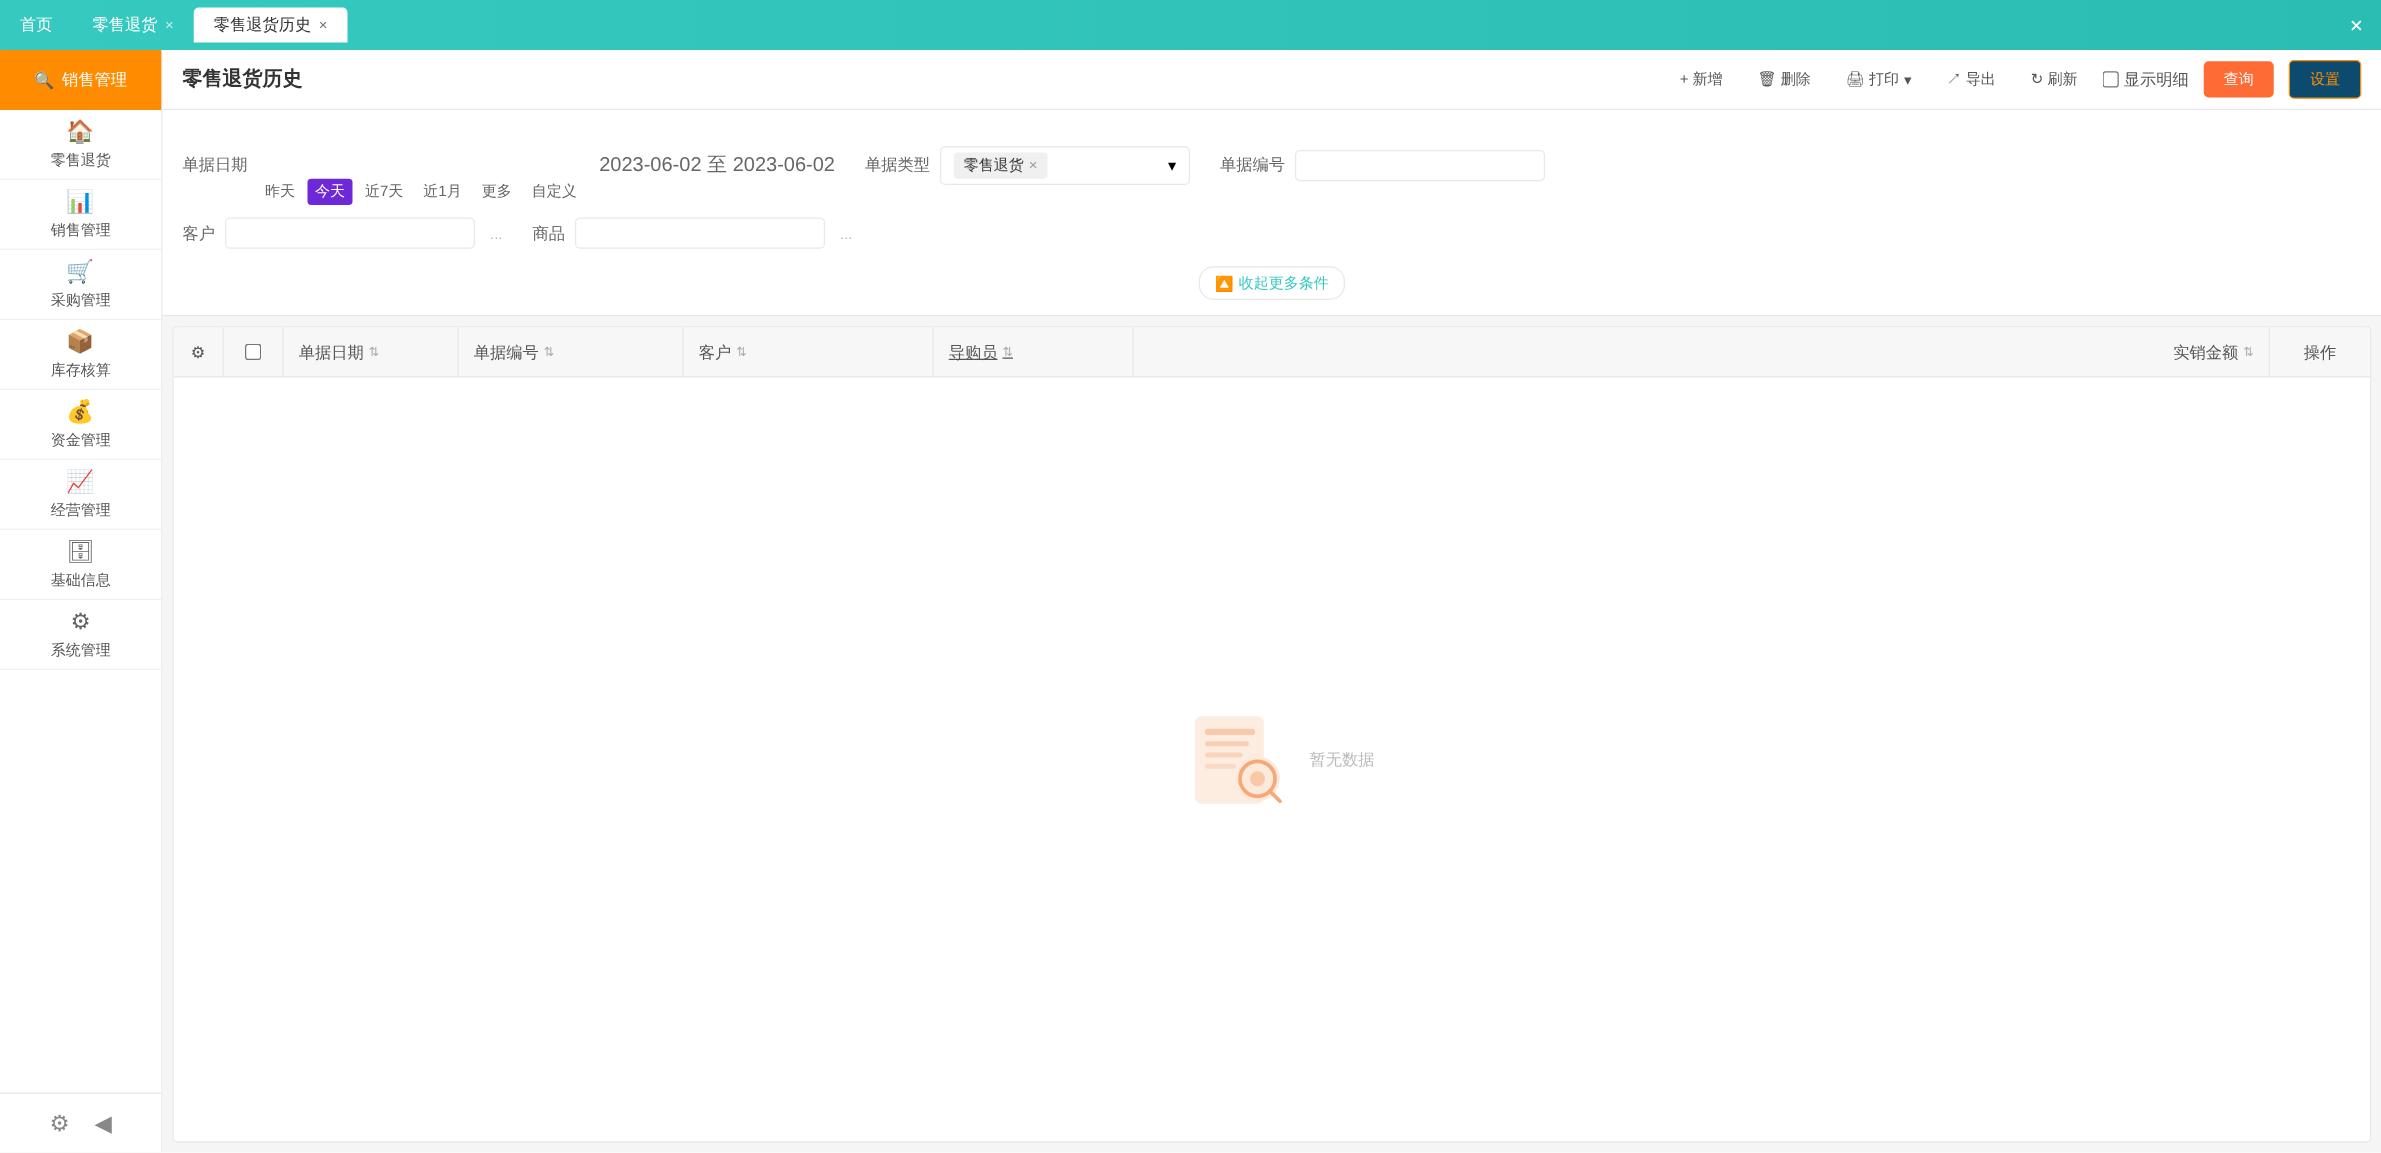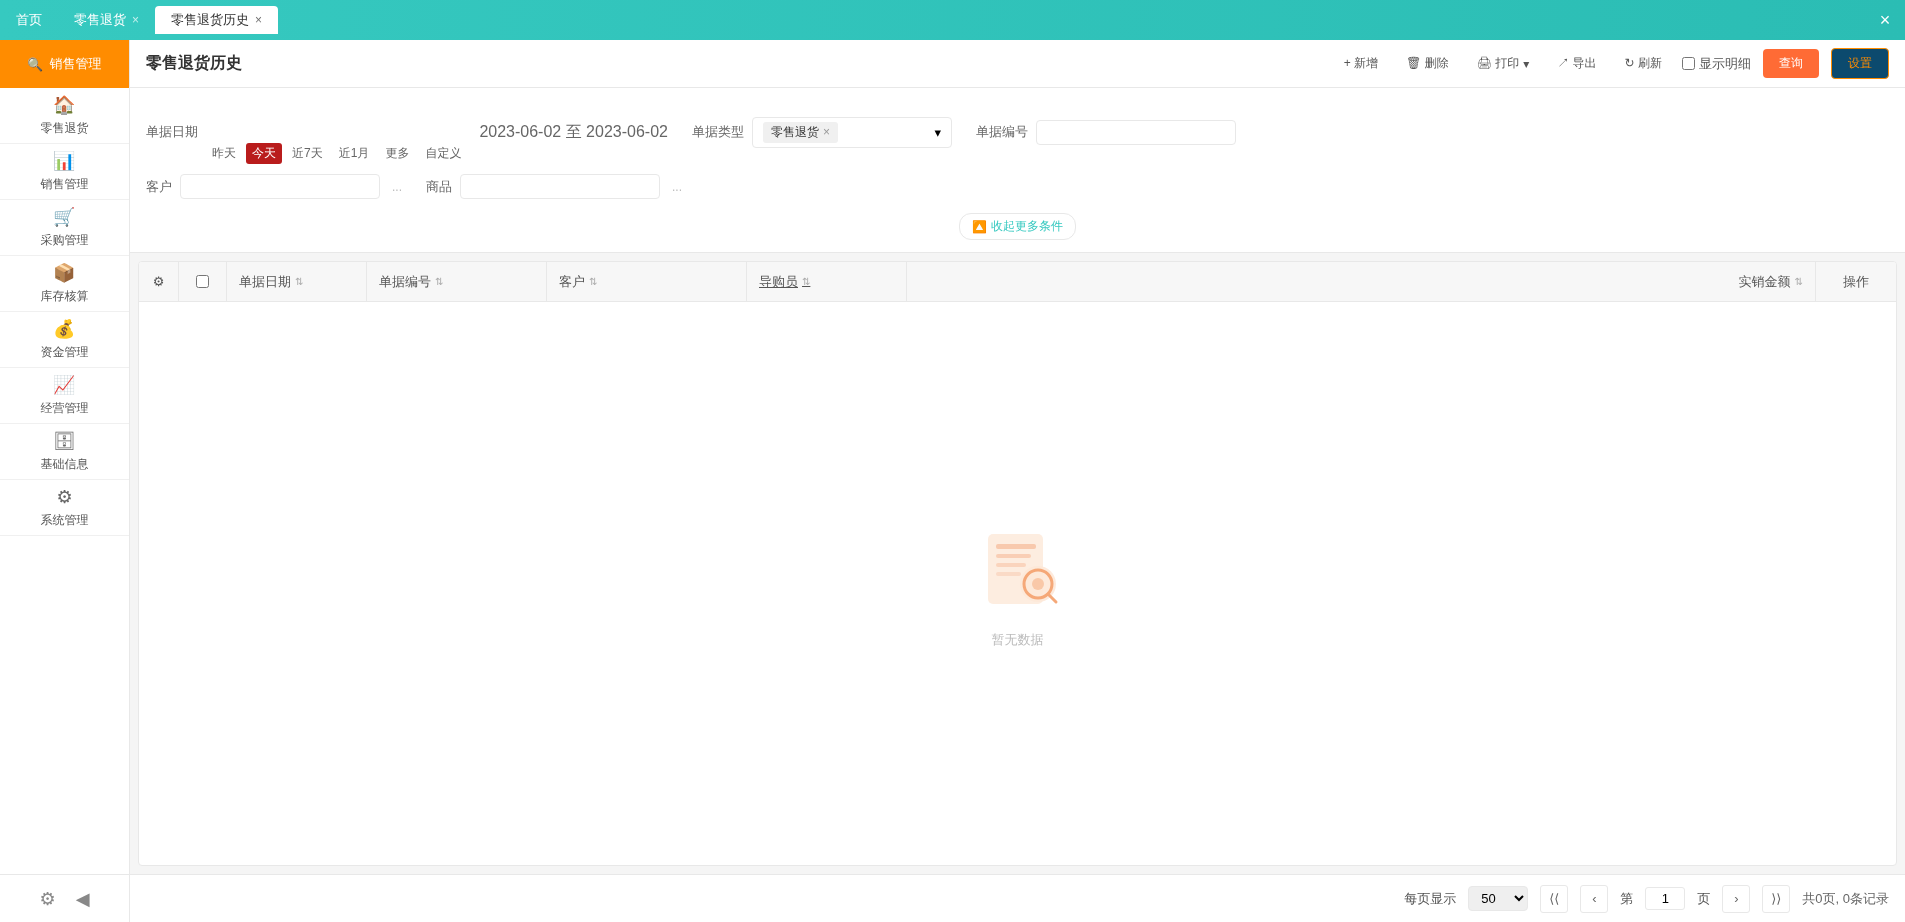--- a/index.html
+++ b/index.html
@@ -188,21 +188,21 @@
     }
     .date-shortcut {
       font-size: 12px;
       color: #666;
       cursor: pointer;
       padding: 2px 6px;
       border-radius: 3px;
       margin-top: 43px;
     }
     .date-shortcut.active {
-      background: #b91c1c;
+      background: #6d28d9;
       color: #fff;
       border-radius: 3px;
     }
     .date-range {
       font-size: 16px;
       color: #666;
       margin-left: 4px;
     }
     .filter-select {
       display: flex;
@@ -294,21 +294,21 @@
     .th.customer-th { width: 200px; }
     .th.guide-th { width: 160px; text-decoration: underline; }
     .th.amount-th { flex: 1; justify-content: flex-end; }
     .th.op-th { width: 80px; justify-content: center; border-right: none; }
     .sort-icon { font-size: 10px; color: #aaa; }
 
     
     .empty-state {
       flex: 1;
       display: flex;
-      flex-direction: column;
+      flex-direction: row;
       align-items: center;
       justify-content: center;
       gap: 12px;
     }
     .empty-icon {
       width: 100px;
       height: 100px;
     }
     .empty-text {
       font-size: 13px;
@@ -557,31 +557,15 @@
           <rect x="28" y="53" width="25" height="4" rx="2" fill="#f5b08a" opacity="0.3"></rect>
           <circle cx="70" cy="65" r="18" fill="#fde8d8" opacity="0.9"></circle>
           <circle cx="70" cy="65" r="14" fill="none" stroke="#f5a878" stroke-width="3"></circle>
           <line x1="80" y1="75" x2="88" y2="83" stroke="#f5a878" stroke-width="3" stroke-linecap="round"></line>
           <circle cx="70" cy="65" r="6" fill="#f5a878" opacity="0.5"></circle>
         </svg>
         <span class="empty-text">暂无数据</span>
       </div>
     </div>
 
-    <div class="pagination-bar">
-      <span>每页显示</span>
-      <select class="page-size-select">
-        <option>20</option>
-        <option selected="">50</option>
-        <option>100</option>
-      </select>
-      <div class="page-nav-btn">⟨⟨</div>
-      <div class="page-nav-btn">‹</div>
-      <span>第</span>
-      <input class="page-input" type="text" value="1" style="">
-      <span>页</span>
-      <div class="page-nav-btn">›</div>
-      <div class="page-nav-btn">⟩⟩</div>
-      <span class="page-info">共0页, 0条记录</span>
-    </div>
 
   </div>
 </div>
 
 </body></html>

